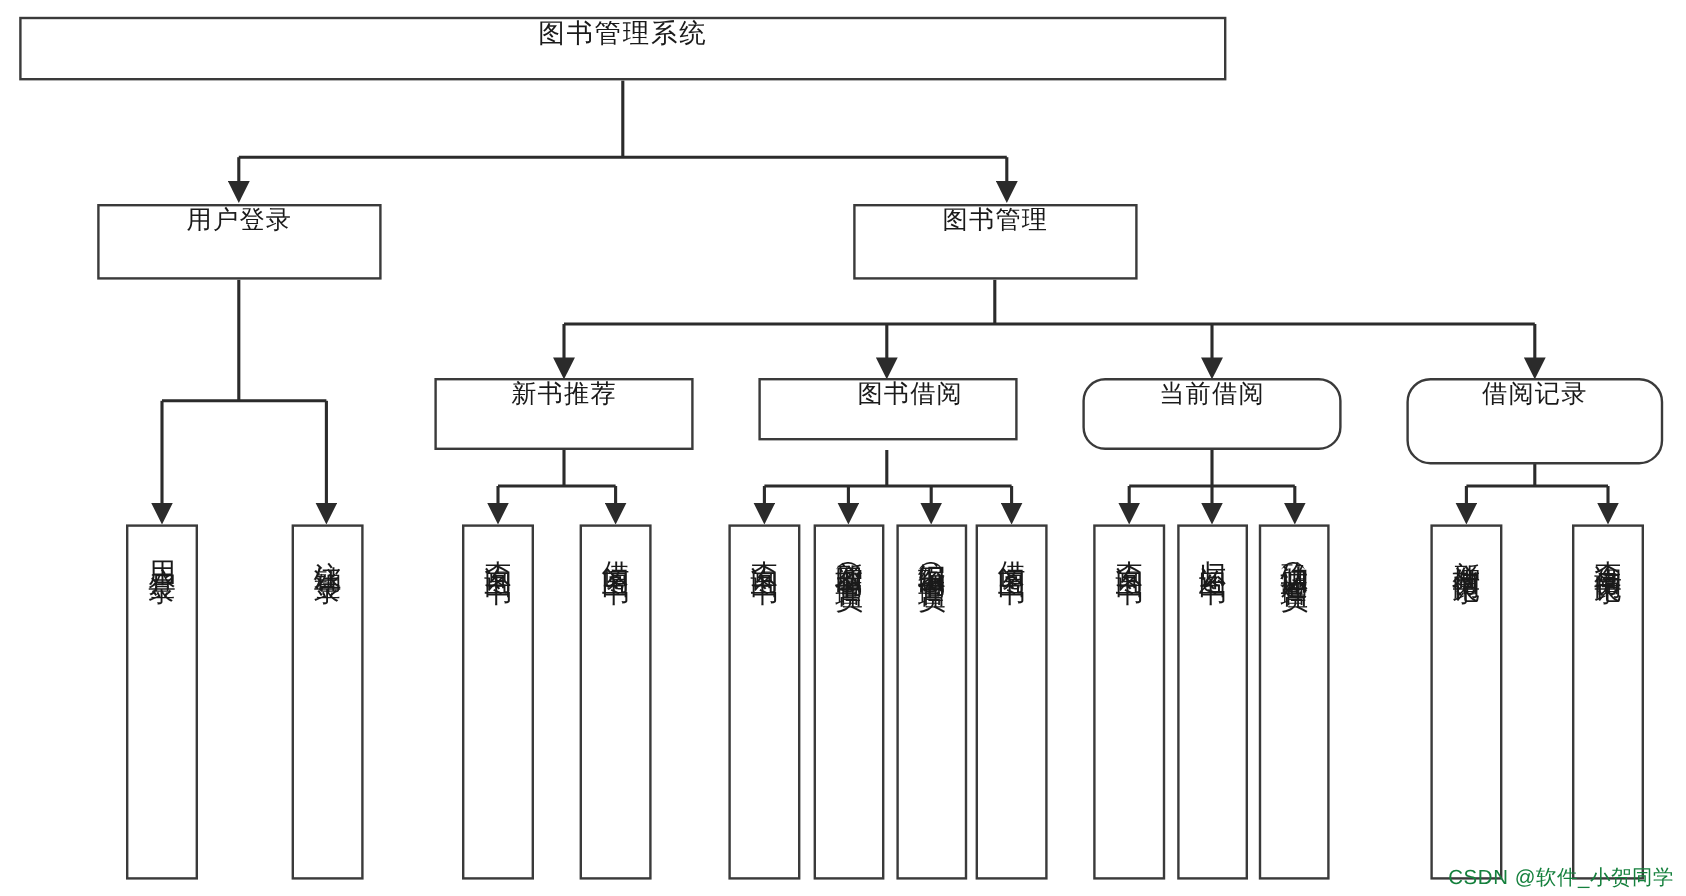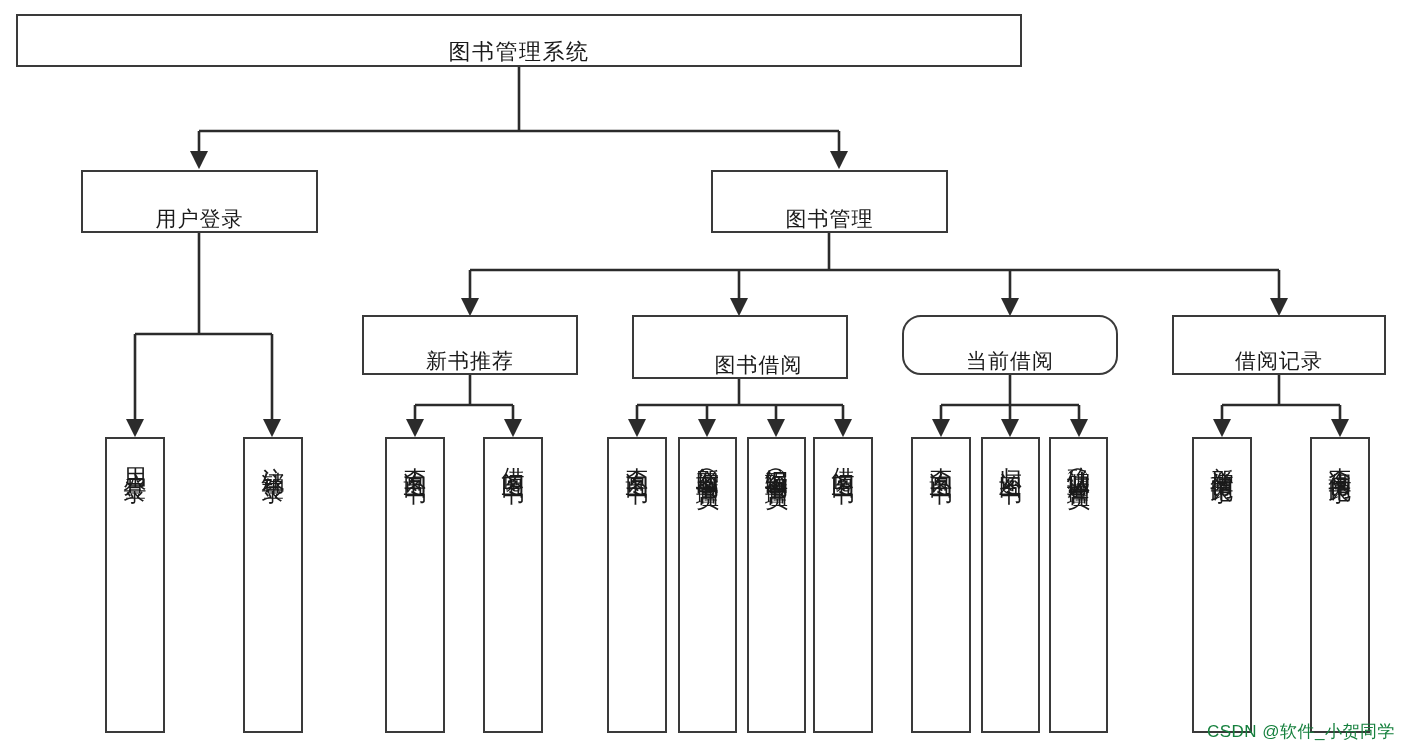--- a/index.html
+++ b/index.html
@@ -25,21 +25,21 @@
     width: 1405px;
     height: 747px;
     pointer-events: none;
   }
   .node {
     position: absolute;
     box-sizing: border-box;
     background: #ffffff;
     border: 2px solid #3a3a3a;
     display: flex;
-    align-items: flex-end;
+    align-items: flex-start;
     justify-content: center;
     color: #1a1a1a;
     z-index: 2;
   }
   .node .label {
     display: block;
     text-align: center;
     line-height: 1.12;
     white-space: nowrap;
   }
@@ -140,27 +140,27 @@
   <div class="node h" style="left:81px; top:170px; width:237px; height:63px;">
     <span class="label">用户登录</span>
   </div>
   <div class="node h" style="left:711px; top:170px; width:237px; height:63px;">
     <span class="label">图书管理</span>
   </div>
 
   <div class="node h" style="left:362px; top:315px; width:216px; height:60px;">
     <span class="label">新书推荐</span>
   </div>
-  <div class="node h" style="left:632px; top:315px; width:216px; height:64px;padding-left:37px;">
+  <div class="node h" style="left:632px; top:315px; width:216px; height:52px;padding-left:37px;">
     <span class="label">图书借阅</span>
   </div>
   <div class="node h" style="left:902px; top:315px; width:216px; height:60px;border-radius:19px;">
     <span class="label">当前借阅</span>
   </div>
-  <div class="node h" style="left:1172px; top:315px; width:214px; height:60px;">
+  <div class="node h" style="left:1172px; top:315px; width:214px; height:72px;border-radius:20px;">
     <span class="label">借阅记录</span>
   </div>
 
   <div class="node v" style="left:105px; top:437px; width:60px; height:296px;">
     <span class="label">用户登录</span>
   </div>
   <div class="node v" style="left:243px; top:437px; width:60px; height:296px;">
     <span class="label">注销登录</span>
   </div>
 

